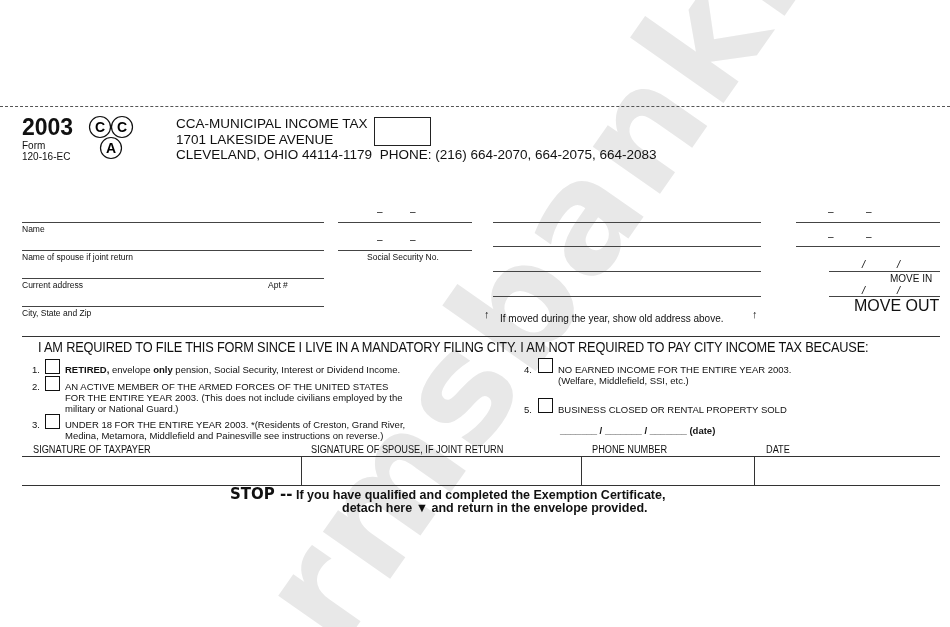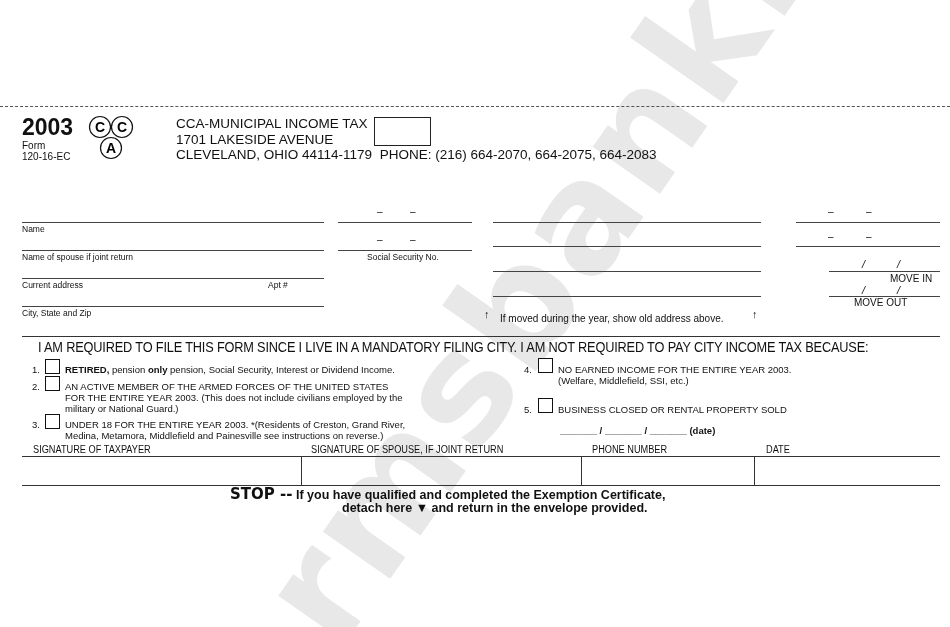--- a/index.html
+++ b/index.html
@@ -95,28 +95,28 @@
   <div class="dash" style="left:866px;top:231px;">–</div>
   <div class="line" style="left:796px;top:246px;width:144px;"></div>
 
   <div class="slash" style="left:862px;top:258px;">/</div>
   <div class="slash" style="left:897px;top:258px;">/</div>
   <div class="line" style="left:829px;top:271px;width:111px;"></div>
   <div class="lbl" style="left:890px;top:273px;font-size:10px;">MOVE IN</div>
   <div class="slash" style="left:862px;top:284px;">/</div>
   <div class="slash" style="left:897px;top:284px;">/</div>
   <div class="line" style="left:829px;top:296px;width:111px;"></div>
-  <div class="lbl" style="left:854px;top:297px;font-size:10px;">MOVE OUT</div>
+  <div class="lbl" style="left:854px;top:297px;font-size:16px;">MOVE OUT</div>
 
   <div class="line reqline"></div>
   <div class="abs req">I AM REQUIRED TO FILE THIS FORM SINCE I LIVE IN A MANDATORY FILING CITY. I AM NOT REQUIRED TO PAY CITY INCOME TAX BECAUSE:</div>
 
   <div class="num" style="left:32px;top:364px;">1.</div>
   <div class="cb" style="left:45px;top:359px;"></div>
-  <div class="item" style="left:65px;top:364px;white-space:nowrap;"><b>RETIRED,</b><span> pension </span><b>only</b><span> pension, Social Security, Interest or Dividend Income.</span></div>
+  <div class="item" style="left:65px;top:364px;white-space:nowrap;"><b>RETIRED,</b><span> envelope </span><b>only</b><span> pension, Social Security, Interest or Dividend Income.</span></div>
 
   <div class="num" style="left:32px;top:381px;">2.</div>
   <div class="cb" style="left:45px;top:376px;"></div>
   <div class="item" style="left:65px;top:381px;white-space:nowrap;">
     <div>AN ACTIVE MEMBER OF THE ARMED FORCES OF THE UNITED STATES</div>
     <div>FOR THE ENTIRE YEAR 2003. (This does not include civilians employed by the</div>
     <div>military or National Guard.)</div>
   </div>
 
   <div class="num" style="left:32px;top:419px;">3.</div>

